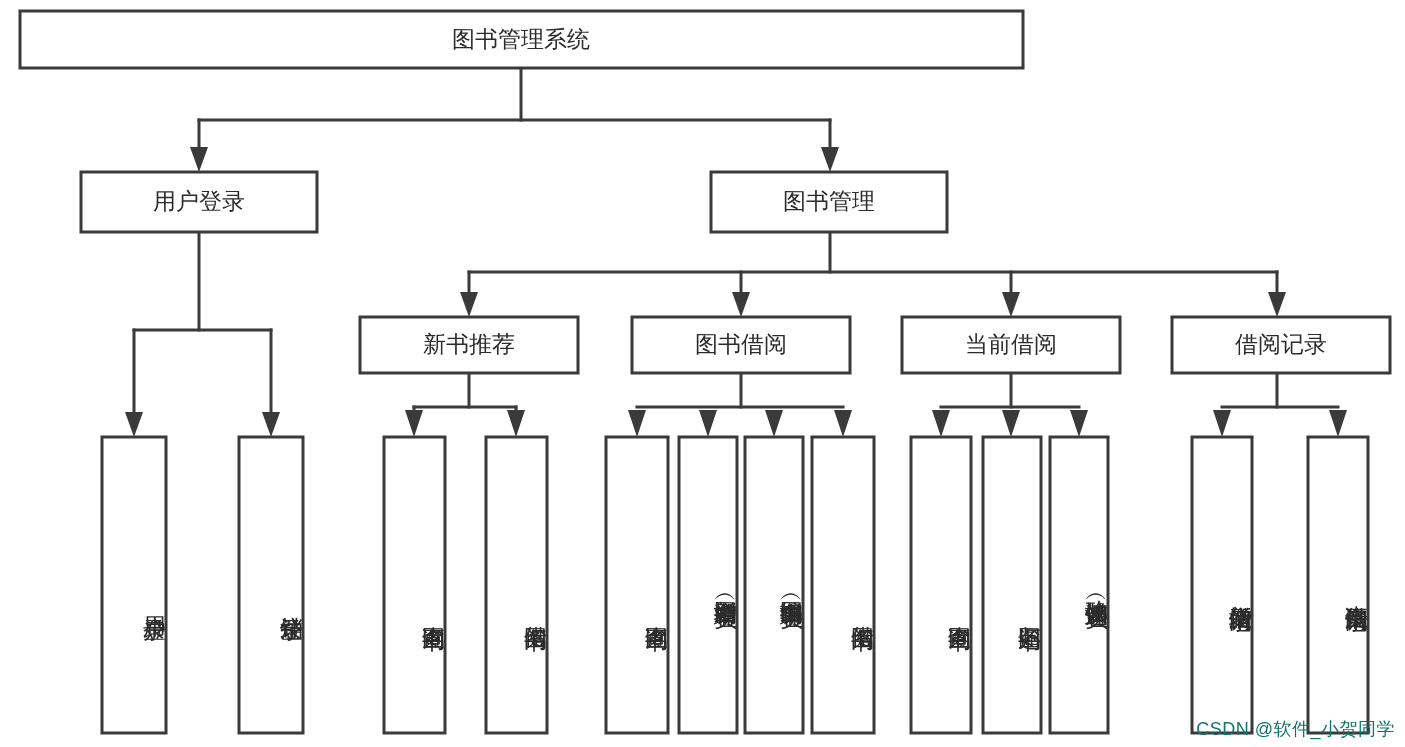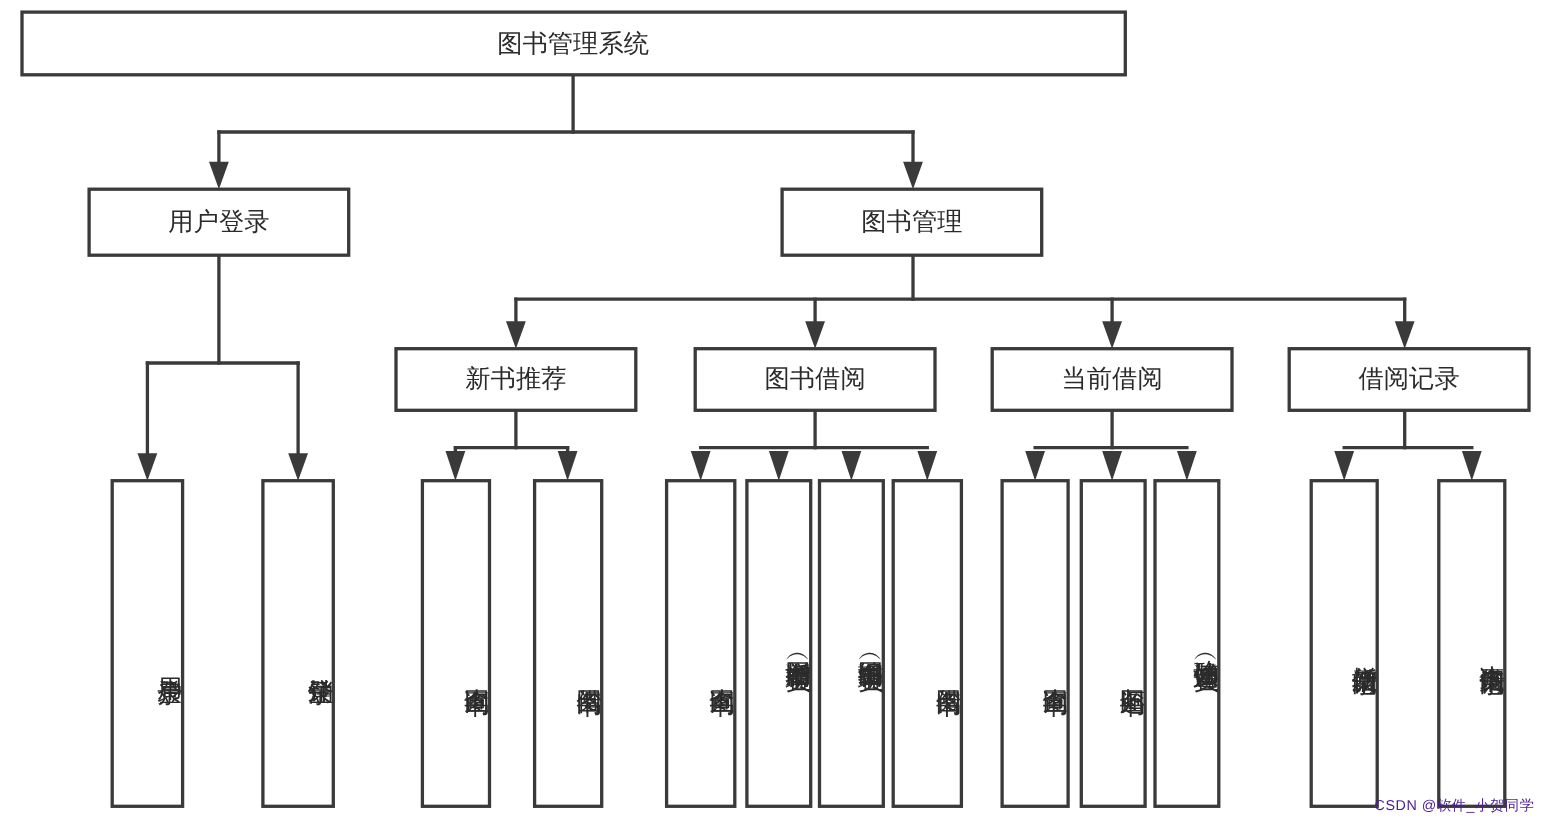--- a/index.html
+++ b/index.html
@@ -63,22 +63,22 @@
     align-items: flex-start;
     justify-content: center;
     white-space: nowrap;
     pointer-events: none;
   }
   .watermark {
     position: absolute;
     right: 10px;
     bottom: 6px;
     font-family: "Liberation Sans", "DejaVu Sans", sans-serif;
-    font-size: 13px;
-    color: #4c1d95;
+    font-size: 18px;
+    color: #0f766e;
     letter-spacing: 0.5px;
     white-space: nowrap;
     margin-top: 17px;
   }
 </style>
 </head>
 <body>
 
 <div id="diagram-root">
 

